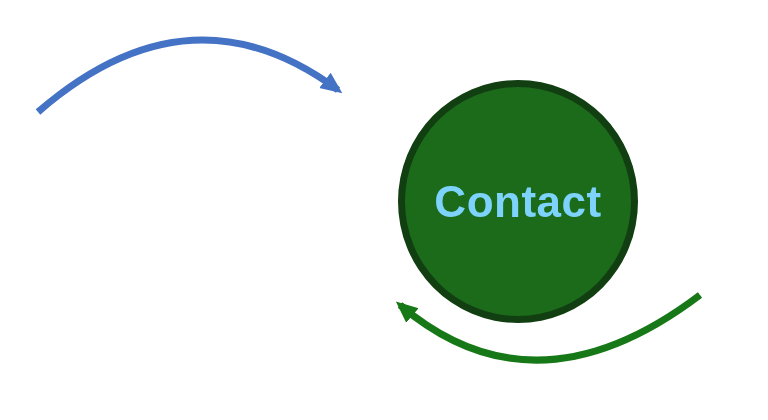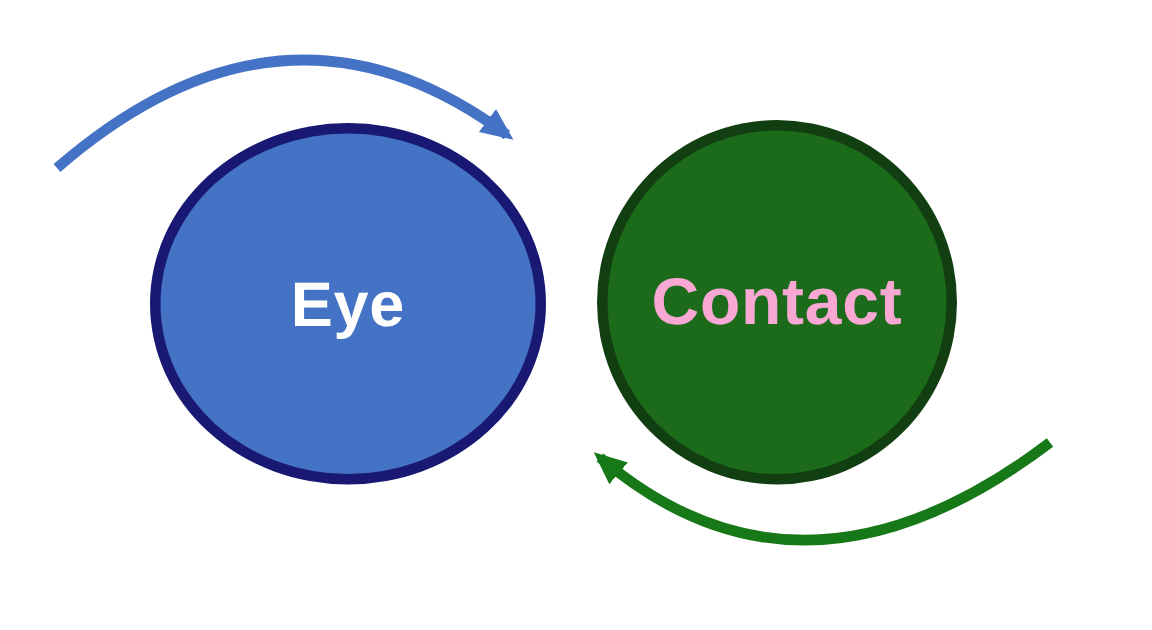--- a/index.html
+++ b/index.html
@@ -54,25 +54,22 @@
     width: 768px;
     height: 420px;
     pointer-events: none;
   }
 </style>
 </head>
 <body>
 
 <div class="stage" style="background-color: rgb(255, 255, 255);">
 
-  <div class="node" id="node-eye" style="background-color: rgb(68, 114, 196); border-color: rgb(25, 25, 116); color: rgb(255, 255, 255);">
-    <span class="label">Eye</span>
-  </div>
 
-  <div class="node" id="node-contact" style="background-color: rgb(27, 107, 27); border-color: rgb(18, 63, 18); color: #f9a8d4;">
+  <div class="node" id="node-contact" style="background-color: rgb(27, 107, 27); border-color: rgb(18, 63, 18); color: #7dd3fc;">
     <span class="label">Contact</span>
   </div>
 
   <svg class="arrows" viewBox="0 0 768 420">
     <defs>
       <marker id="arrowhead-blue" viewBox="0 0 10 10" refX="7.5" refY="5" markerWidth="3.1" markerHeight="3.1" orient="auto">
         <path d="M 0 0.6 L 10 5 L 0 9.4 z" fill="#4472C4"></path>
       </marker>
       <marker id="arrowhead-green" viewBox="0 0 10 10" refX="7.5" refY="5" markerWidth="3.1" markerHeight="3.1" orient="auto">
         <path d="M 0 0.6 L 10 5 L 0 9.4 z" fill="#177817"></path>

